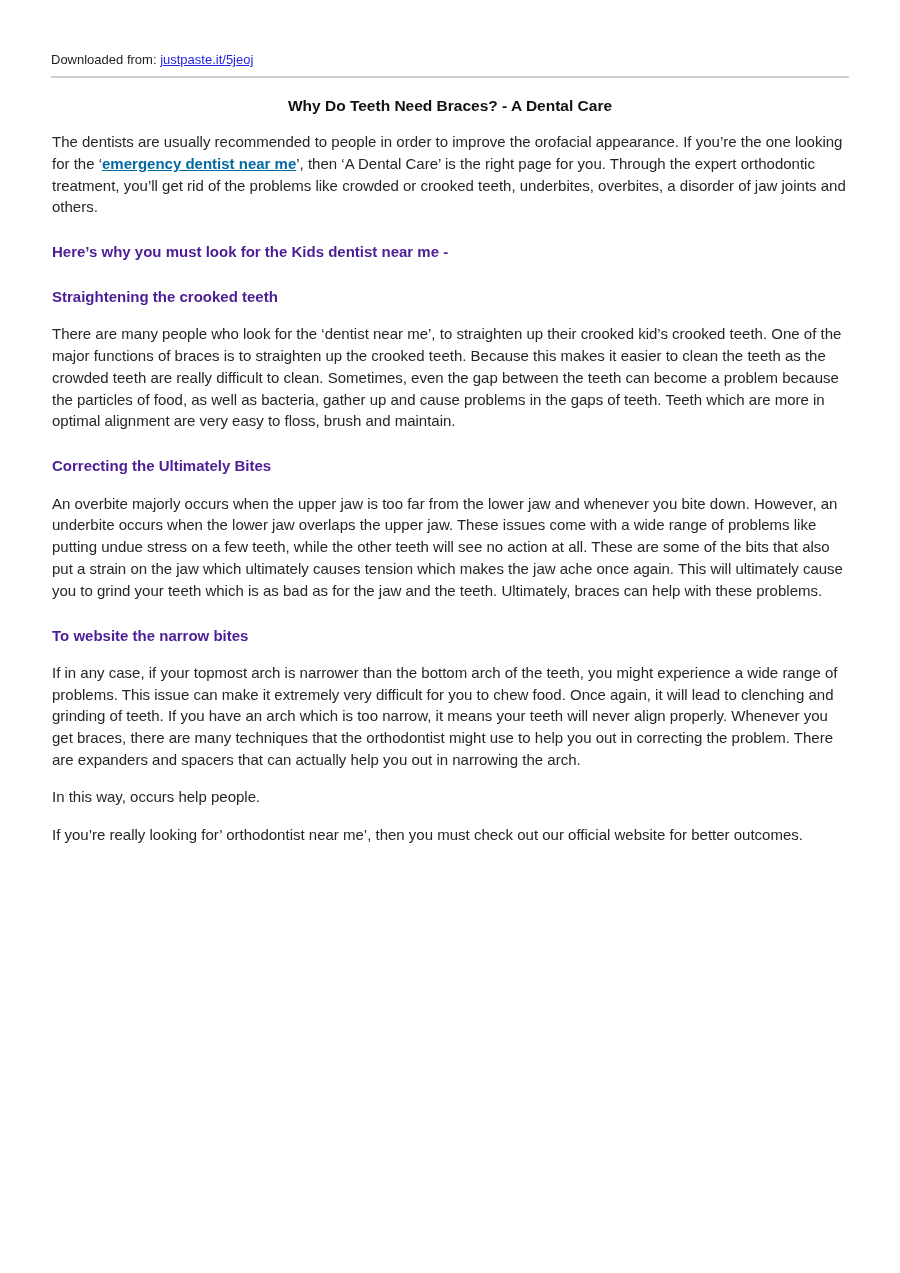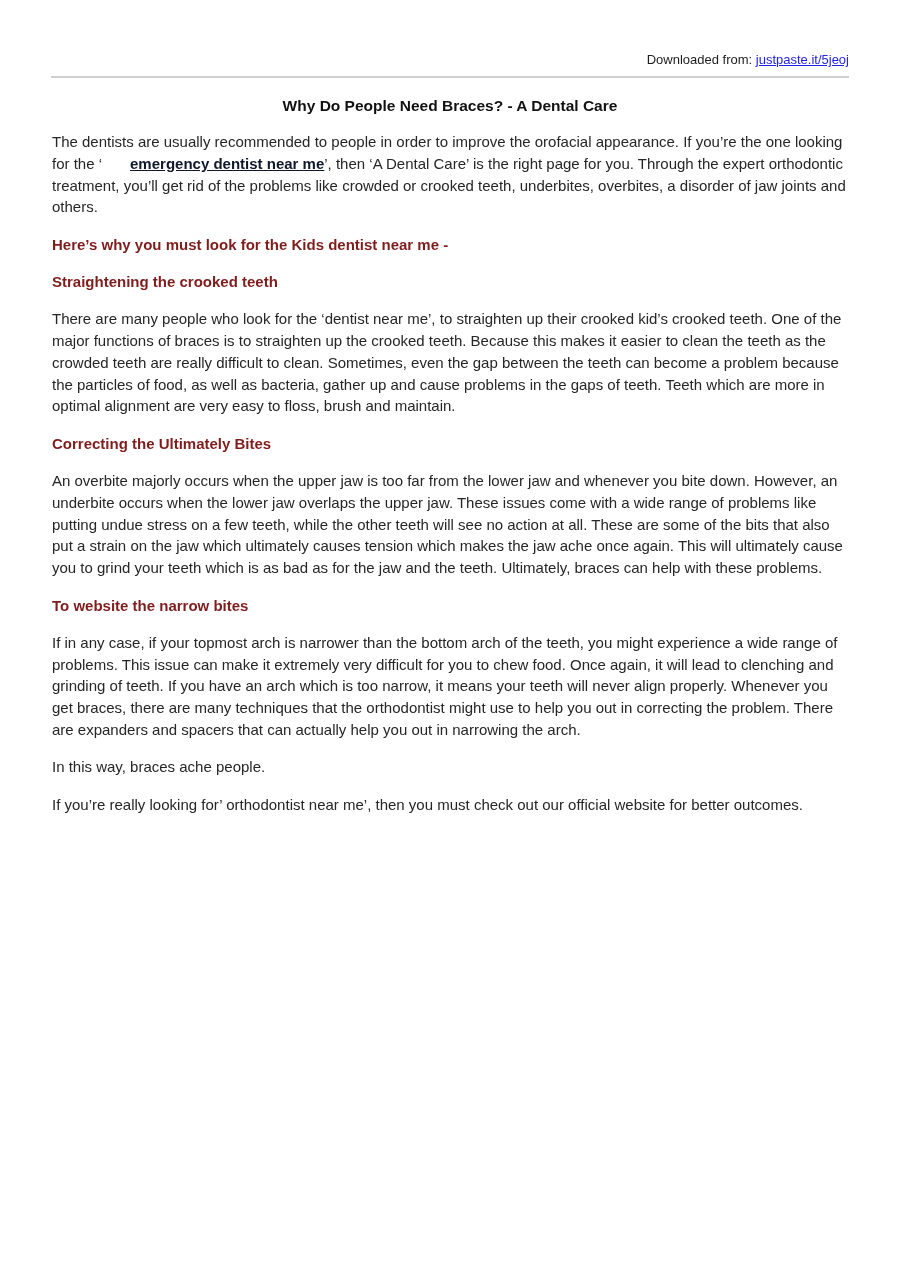--- a/index.html
+++ b/index.html
@@ -10,21 +10,20 @@
   .page {
     position: relative;
     width: 900px;
     height: 1273px;
     margin: 0 auto;
     background: #ffffff;
     padding: 51px 51px 0 51px;
     overflow: hidden;
   }
   .header-row {
-    text-align: right;
     font-size: 13px;
     color: #1d1d1f;
     line-height: 17px;
     margin-bottom: 8px;
   }
   .header-row a {
     color: #2323e6;
     text-decoration: underline;
     cursor: pointer;
   }
@@ -45,60 +44,60 @@
     padding: 0 1px;
   }
   .body-text p {
     font-size: 15px;
     line-height: 21.8px;
     color: #262626;
     margin: 0 0 15.5px 0;
   }
   .body-text p.heading {
     font-weight: bold;
-    color: #7f1d1d;
+    color: #4c1d95;
+    margin-top: 23px;
   }
   .inline-link {
-    color: #0f172a;
+    color: #0369a1;
     font-weight: bold;
     text-decoration: underline;
     cursor: pointer;
-    margin-left: 28px;
   }
 </style>
 </head>
 <body>
 
 <div class="page">
 
   <div class="header-row">
     <span>Downloaded from: </span><a>justpaste.it/5jeoj</a>
   </div>
 
   <hr class="header-divider">
 
-  <div class="doc-title">Why Do People Need Braces? - A Dental Care</div>
+  <div class="doc-title">Why Do Teeth Need Braces? - A Dental Care</div>
 
   <div class="body-text">
 
     <p><span>The dentists are usually recommended to people in order to improve the orofacial appearance. If you’re the one looking for the ‘</span><a class="inline-link">emergency dentist near me</a><span>’, then ‘A Dental Care’ is the right page for you. Through the expert orthodontic treatment, you’ll get rid of the problems like crowded or crooked teeth, underbites, overbites, a disorder of jaw joints and others.</span></p>
 
     <p class="heading">Here’s why you must look for the Kids dentist near me -</p>
 
     <p class="heading">Straightening the crooked teeth</p>
 
     <p>There are many people who look for the ‘dentist near me’, to straighten up their crooked kid’s crooked teeth. One of the major functions of braces is to straighten up the crooked teeth. Because this makes it easier to clean the teeth as the crowded teeth are really difficult to clean. Sometimes, even the gap between the teeth can become a problem because the particles of food, as well as bacteria, gather up and cause problems in the gaps of teeth. Teeth which are more in optimal alignment are very easy to floss, brush and maintain.</p>
 
     <p class="heading">Correcting the Ultimately Bites</p>
 
     <p>An overbite majorly occurs when the upper jaw is too far from the lower jaw and whenever you bite down. However, an underbite occurs when the lower jaw overlaps the upper jaw. These issues come with a wide range of problems like putting undue stress on a few teeth, while the other teeth will see no action at all. These are some of the bits that also put a strain on the jaw which ultimately causes tension which makes the jaw ache once again. This will ultimately cause you to grind your teeth which is as bad as for the jaw and the teeth. Ultimately, braces can help with these problems.</p>
 
     <p class="heading">To website the narrow bites</p>
 
     <p>If in any case, if your topmost arch is narrower than the bottom arch of the teeth, you might experience a wide range of problems. This issue can make it extremely very difficult for you to chew food. Once again, it will lead to clenching and grinding of teeth. If you have an arch which is too narrow, it means your teeth will never align properly. Whenever you get braces, there are many techniques that the orthodontist might use to help you out in correcting the problem. There are expanders and spacers that can actually help you out in narrowing the arch.</p>
 
-    <p>In this way, braces ache people.</p>
+    <p>In this way, occurs help people.</p>
 
     <p>If you’re really looking for’ orthodontist near me’, then you must check out our official website for better outcomes.</p>
 
   </div>
 
 </div>
 
 </body></html>

